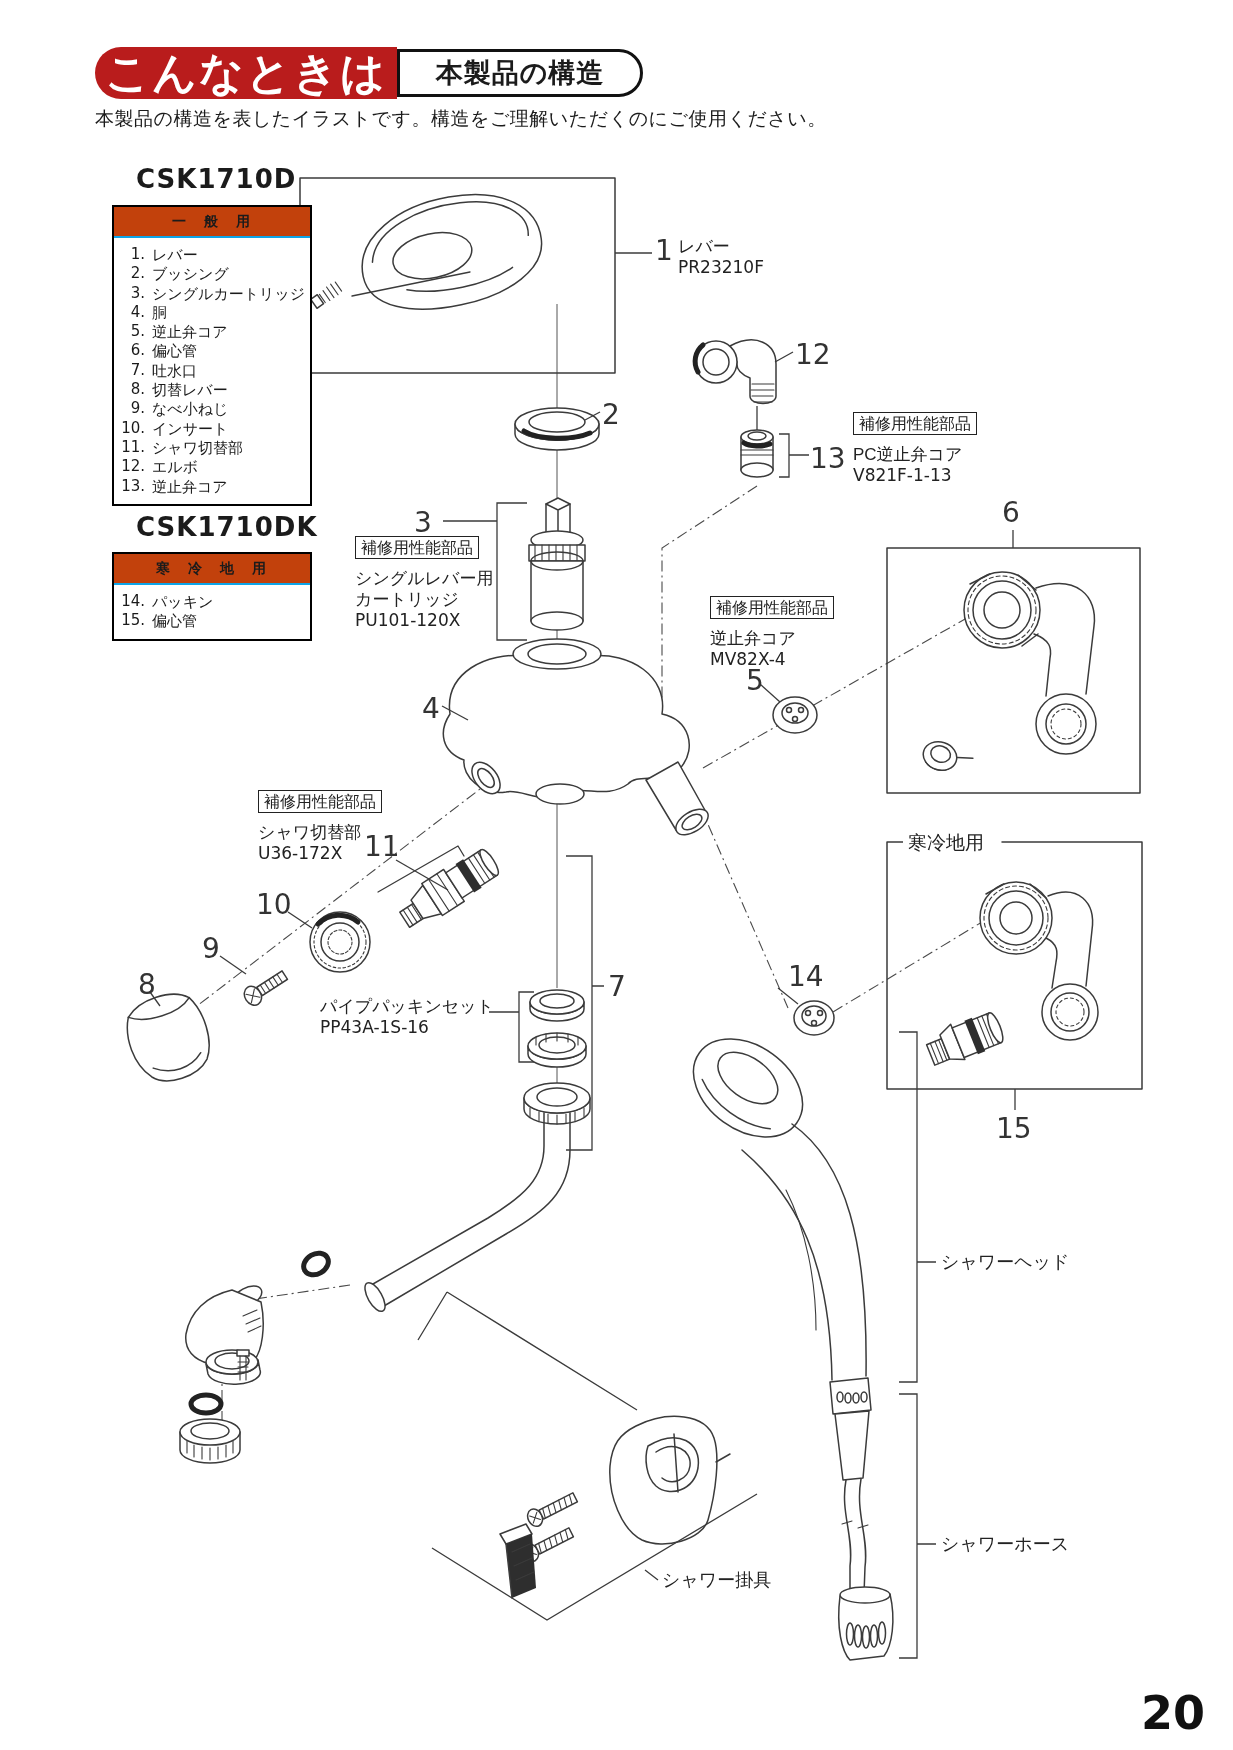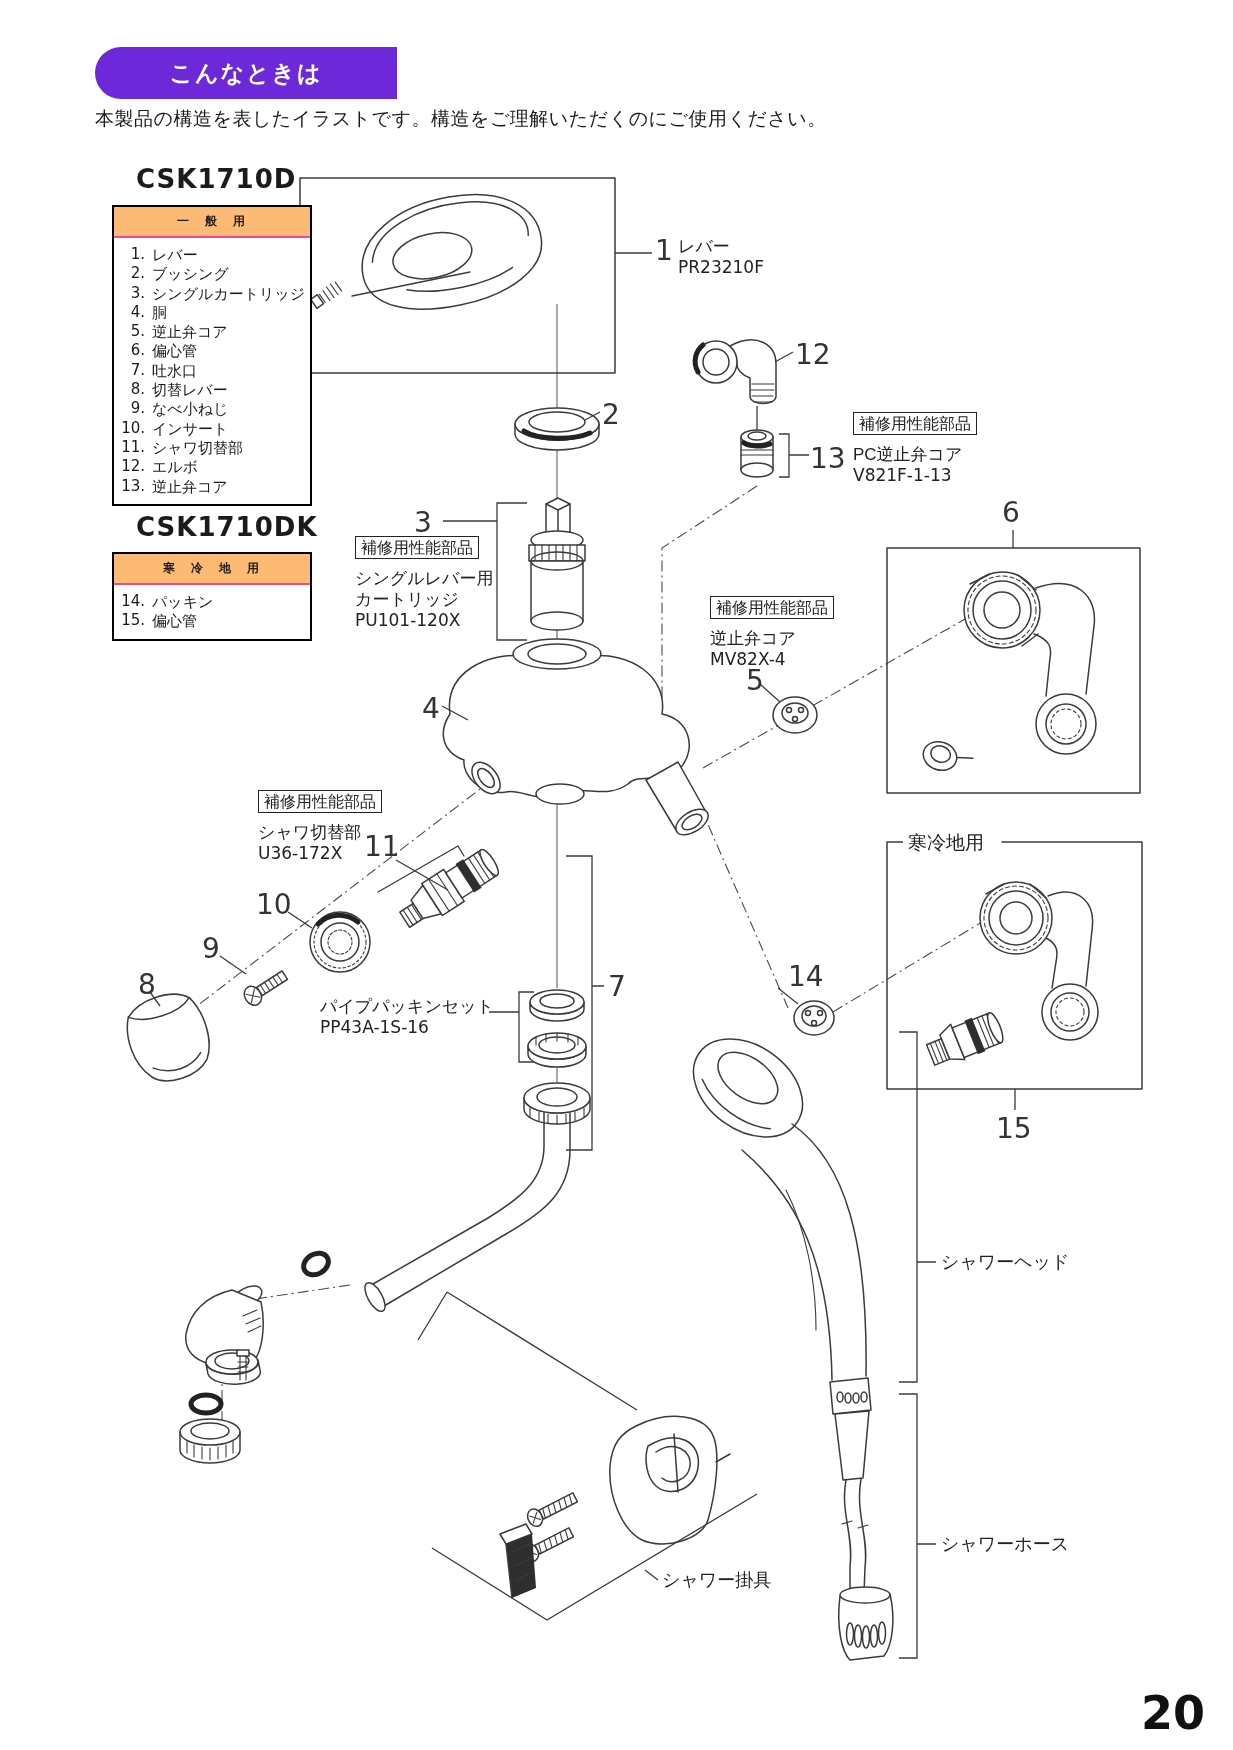--- a/index.html
+++ b/index.html
@@ -1,28 +1,28 @@
 <!DOCTYPE html>
 <html><head>
 <meta charset="utf-8">
 <style>
   html,body{margin:0;padding:0;background:#888;}
   #page{position:relative;width:1233px;height:1750px;background:#fff;overflow:hidden;
         font-family:"Liberation Sans","DejaVu Sans",sans-serif;color:#1b1b1b;}
   .abs{position:absolute;}
   
-  .hdr-pill{left:95px;top:47px;width:302px;height:52px;background:#6d28d9;border-radius:27px 0 0 27px;
-            display:flex;align-items:center;justify-content:center;color:#fff;font-size:23px;font-weight:bold;letter-spacing:2px;}
+  .hdr-pill{left:95px;top:47px;width:302px;height:52px;background:#b91c1c;border-radius:27px 0 0 27px;
+            display:flex;align-items:center;justify-content:center;color:#fff;font-size:44px;font-weight:bold;letter-spacing:2px;}
   .hdr-box{left:397px;top:49px;width:240px;height:42px;border:3px solid #111;border-radius:0 24px 24px 0;
            background:#fff;display:flex;align-items:center;justify-content:center;font-size:27px;font-weight:bold;letter-spacing:1px;}
   .intro{left:95px;top:106px;font-size:19px;letter-spacing:.5px;}
   
   .model-h{font-size:26px;font-weight:bold;font-family:"DejaVu Sans",sans-serif;letter-spacing:1px;margin-left:24px;}
   .ptable{width:196px;border:2px solid #000;background:#fff;}
-  .ptable .th{background:#fdba74;border-bottom:2px solid #ec4899;font-size:12px;font-weight:bold;
+  .ptable .th{background:#c2410c;border-bottom:2px solid #0ea5e9;font-size:14px;font-weight:bold;
               display:flex;align-items:center;justify-content:center;height:29px;letter-spacing:2px;}
   .ptable .rows{padding:7px 4px 8px 2px;}
   .prow{display:grid;grid-template-columns:36px auto;font-size:15px;line-height:19.3px;white-space:nowrap;}
   .prow .no{text-align:right;padding-right:7px;font-family:"DejaVu Sans",sans-serif;}
   
   .num{font-family:"DejaVu Sans",sans-serif;font-size:28px;color:#333;}
   .lbl{font-size:17px;line-height:21px;color:#222;white-space:nowrap;}
   .lbl .code{font-family:"DejaVu Sans",sans-serif;}
   .tagbox{display:inline-block;border:1.5px solid #222;padding:0 5px;font-size:16px;line-height:21px;margin-bottom:9px;}
   .inline-lbl{font-size:19px;background:#fff;padding:0 5px;color:#222;white-space:nowrap;}
@@ -290,20 +290,23 @@
       <path d="M899,1032 L917,1032 L917,1382 L899,1382 M917,1262 L936,1262"></path>
       <path d="M899,1394 L917,1394 L917,1658 L899,1658 M917,1544 L936,1544"></path>
       <path d="M447,1292 L637,1410 M418,1340 L447,1292"></path>
       <path d="M757,1494 L547,1620 L432,1548 M645,1570 L658,1580"></path>
     </g>
   </svg>
 
   <div class="abs hdr-pill">
     <span>こんなときは</span>
   </div>
+  <div class="abs hdr-box">
+    <span>本製品の構造</span>
+  </div>
   <div class="abs intro">本製品の構造を表したイラストです。構造をご理解いただくのにご使用ください。</div>
 
   <div class="abs model-h" style="left:112px;top:164px;">CSK1710D</div>
   <div class="abs ptable" style="left:112px;top:205px;">
     <div class="th">一　般　用</div>
     <div class="rows">
 
         <div class="prow">
           <span class="no">1.</span>
           <span>レバー</span>

